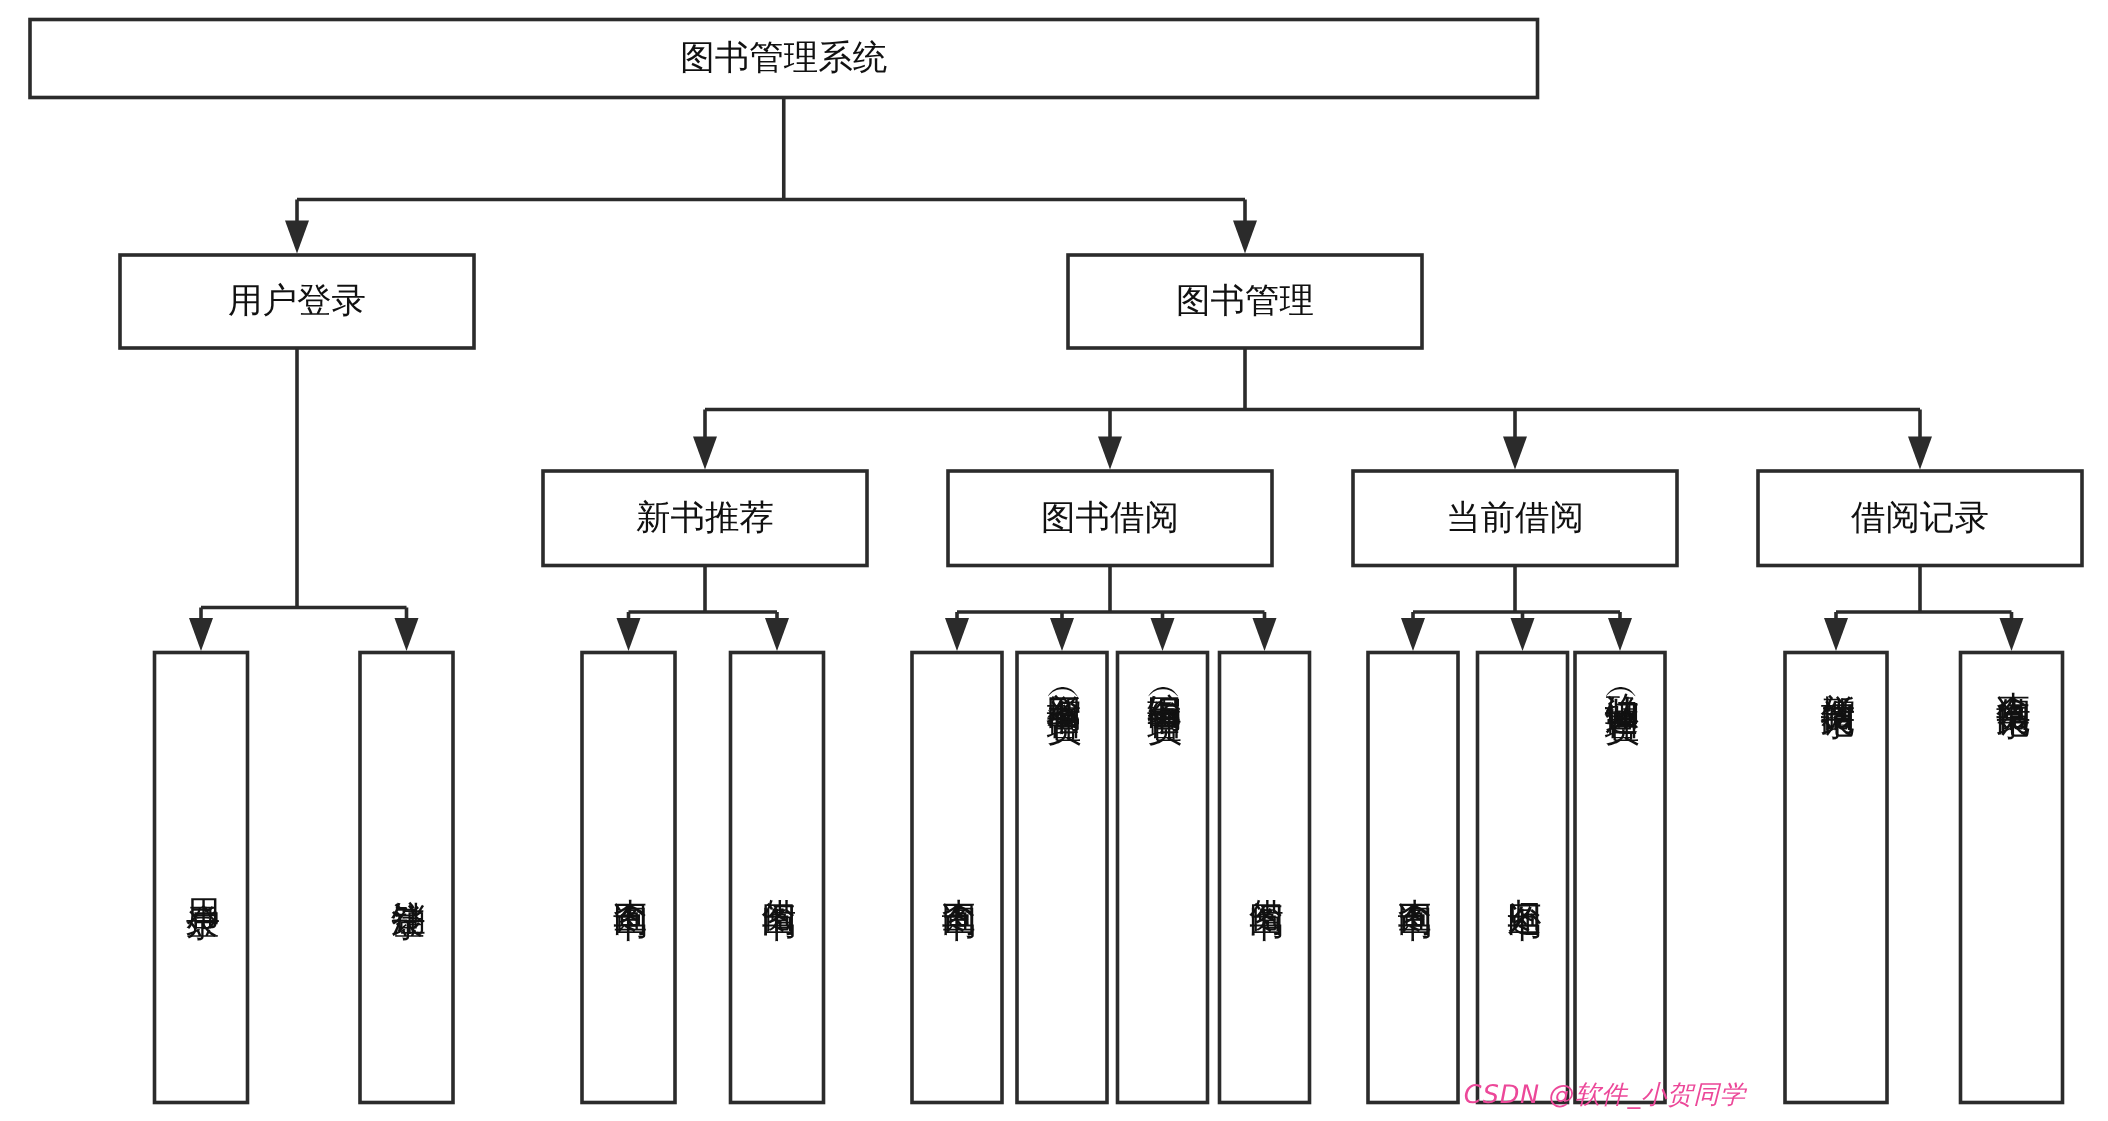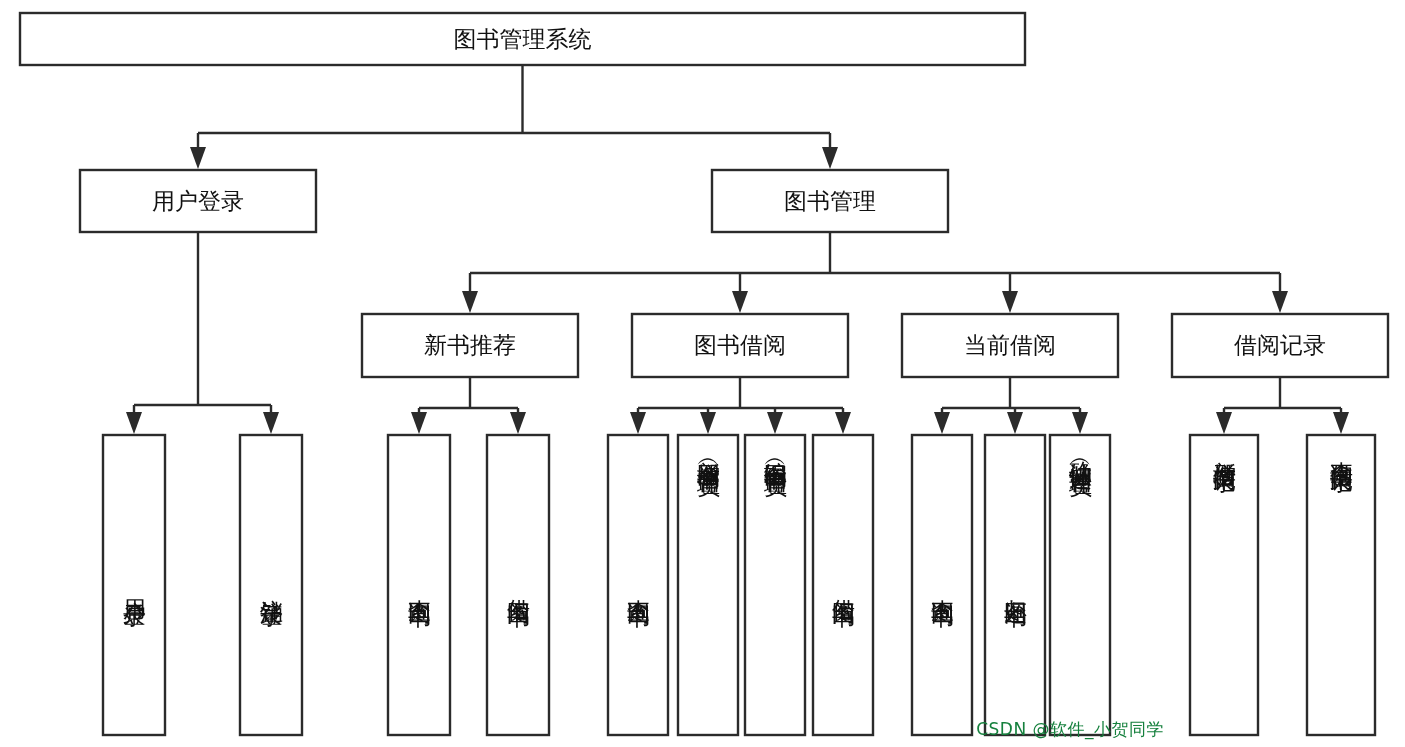--- a/index.html
+++ b/index.html
@@ -68,24 +68,25 @@
     letter-spacing: 2px;
     white-space: nowrap;
     text-align: start;
   }
   .watermark {
     position: absolute;
     right: 8px;
     bottom: 6px;
     font-family: "DejaVu Sans", "Liberation Sans", sans-serif;
     font-size: 17px;
-    color: #15803d;
+    color: #ec4899;
     letter-spacing: 0.5px;
     white-space: nowrap;
     user-select: none;
+    font-style: italic;
   }
 </style>
 </head>
 <body>
 
 <div id="diagram-root">
 
   <svg id="tree-svg" viewBox="0 0 1405 747">
     <defs></defs>
     <g id="connectors-layer">

